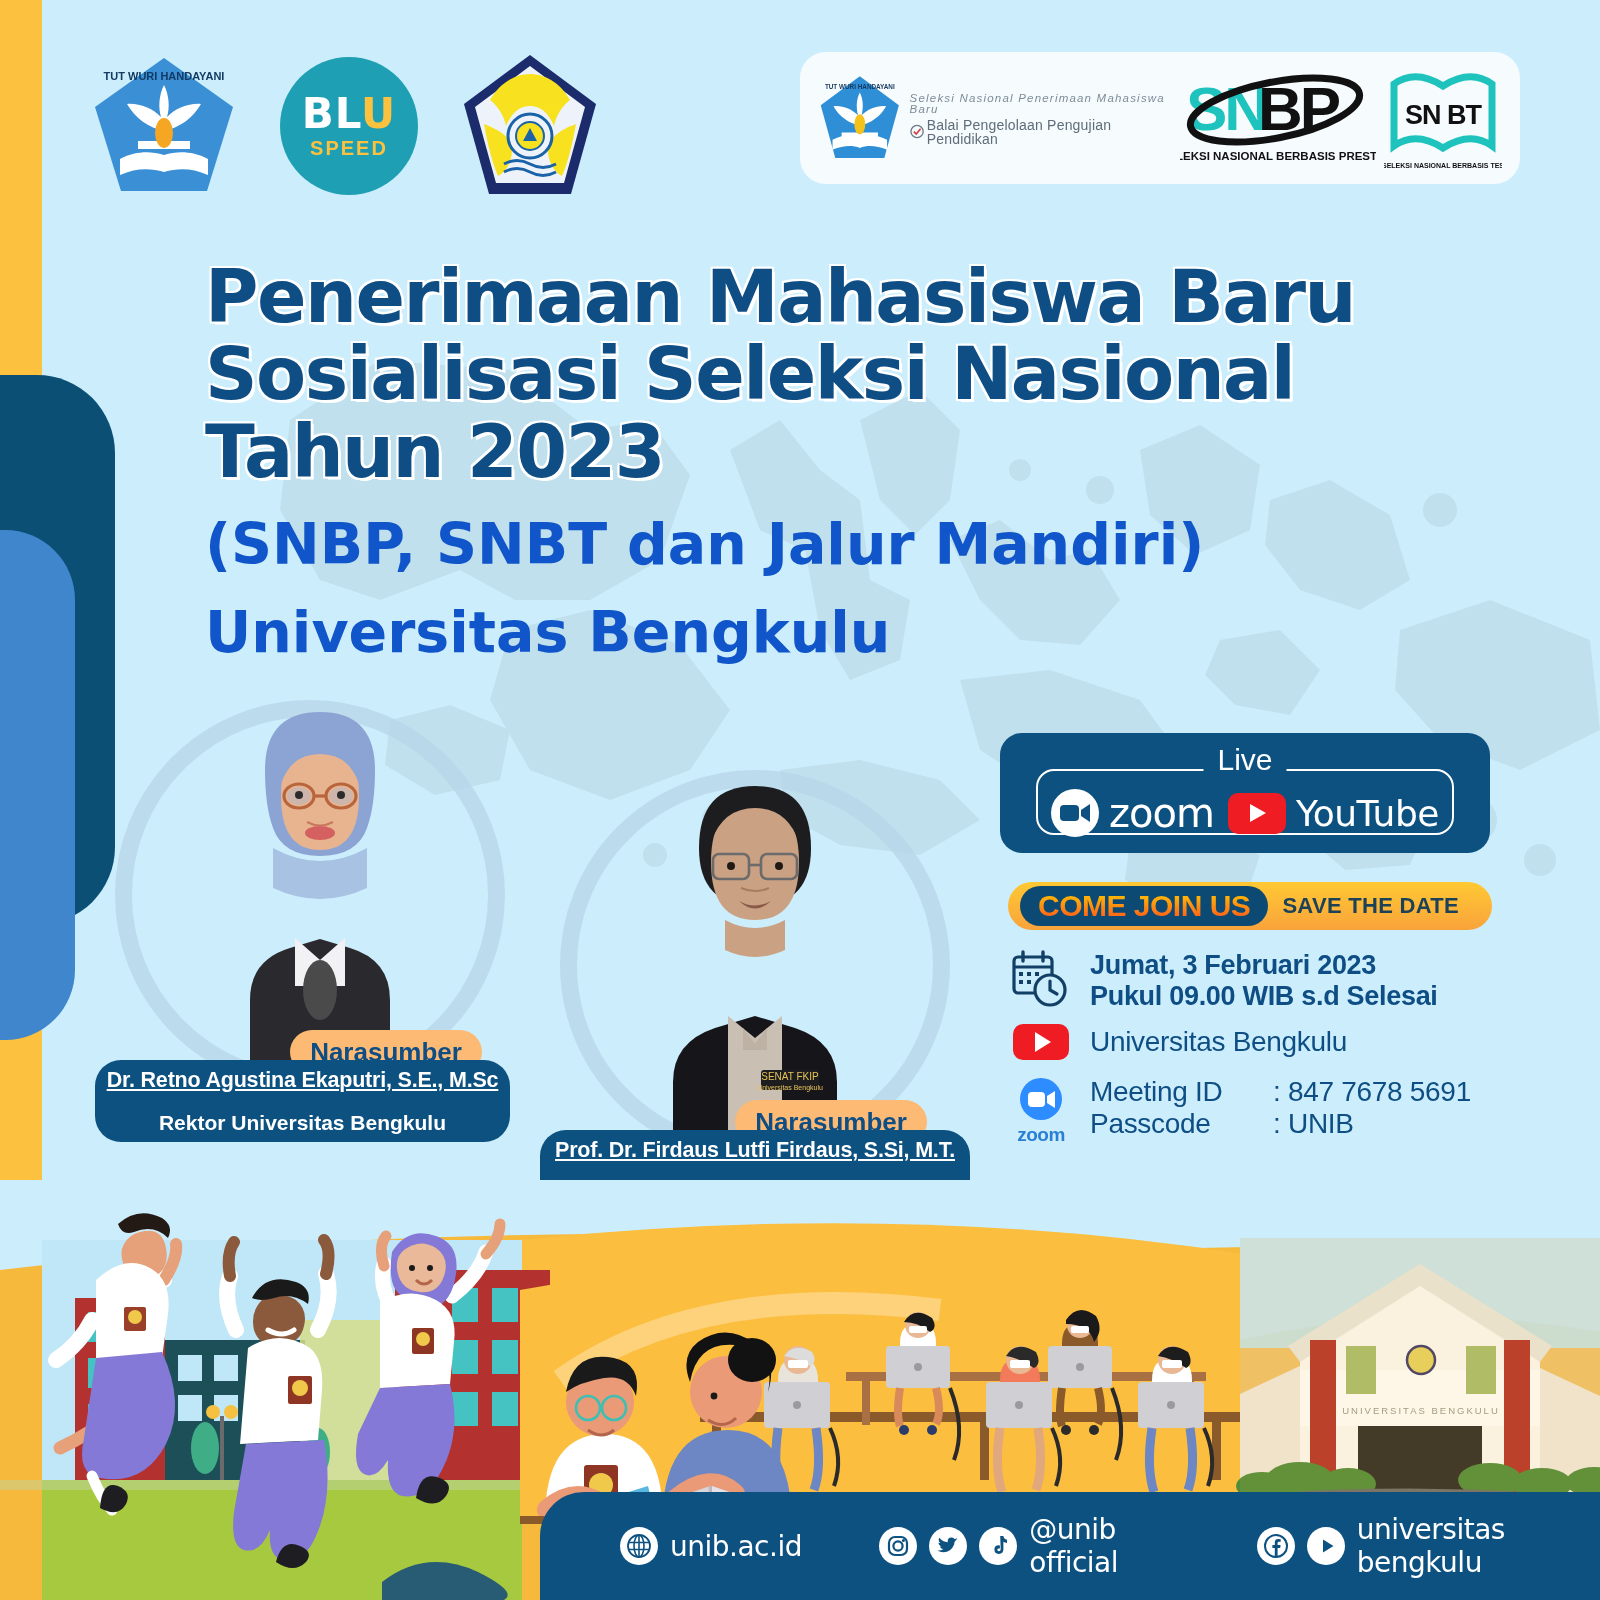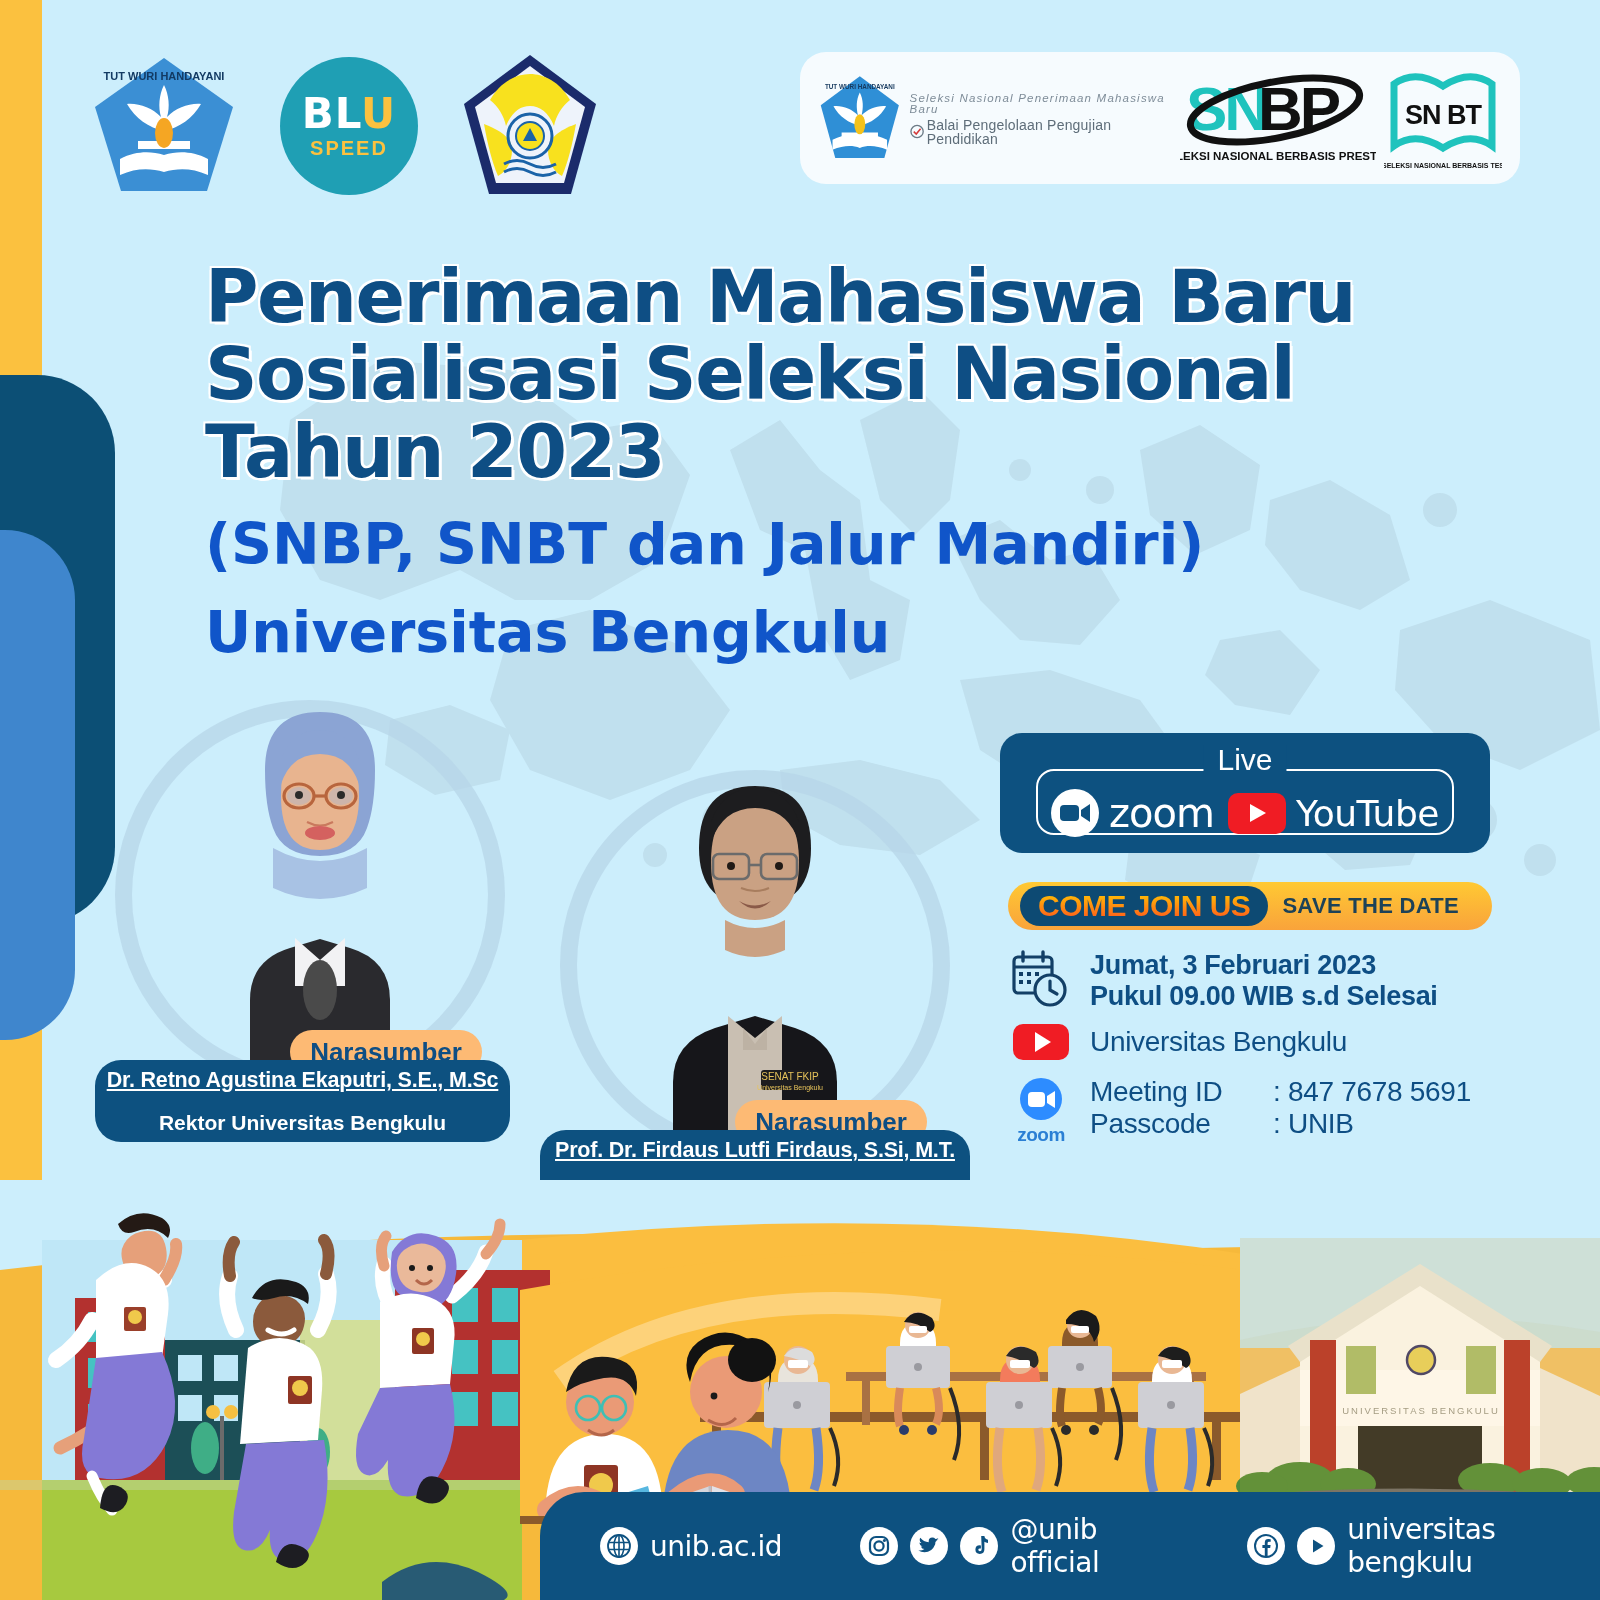--- a/index.html
+++ b/index.html
@@ -253,21 +253,21 @@
   
   .band { position: absolute; left: 0; bottom: 0; width: 1600px; height: 420px; }
 
   
   .footer {
     position: absolute; left: 540px; bottom: 0;
     width: 1060px; height: 108px;
     background: #0d5180;
     border-radius: 44px 0 0 0;
     display: flex; align-items: center;
-    padding-left: 60px;
+    padding-left: 80px;
     gap: 18px;
   }
   .f-group { display: flex; align-items: center; gap: 12px; }
   .f-ico {
     width: 38px; height: 38px; border-radius: 50%;
     background: #ffffff;
     display: flex; align-items: center; justify-content: center;
     flex: 0 0 38px;
   }
   .f-text { color: #ffffff; font-size: 28px; letter-spacing: -.5px;

